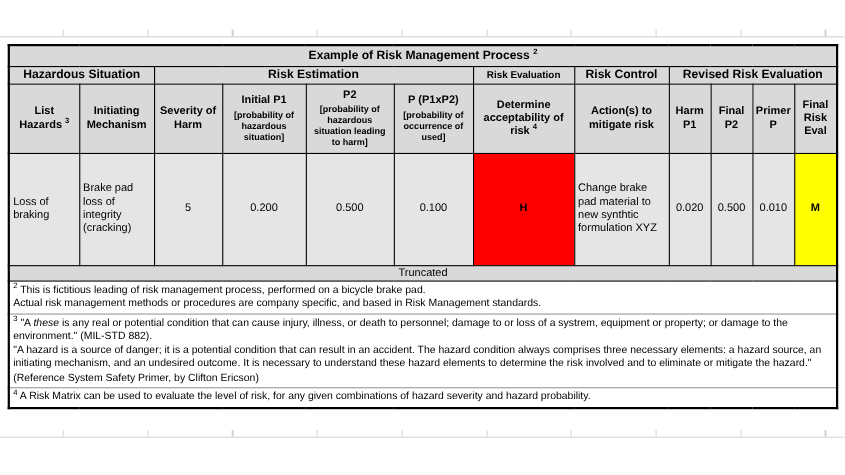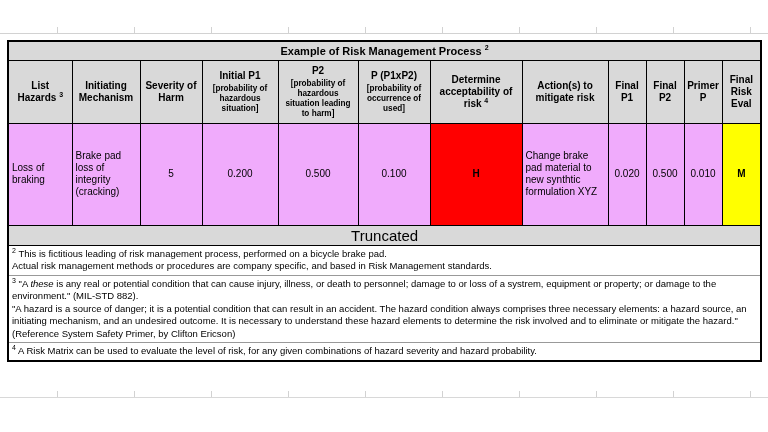--- a/index.html
+++ b/index.html
@@ -61,34 +61,34 @@
     background: #d9d9d9;
     text-align: center;
     font-weight: bold;
     font-size: 10px;
     height: 63px;
     vertical-align: middle;
     line-height: 12px;
   }
   .h-sub { font-size: 8.2px; font-weight: bold; line-height: 10px; margin-top: 2px; }
   .data-row td {
-    background: #f0abfc;
+    background: #e5e5e5;
     text-align: center;
     font-size: 10px;
     height: 102px;
     vertical-align: middle;
     line-height: 12px;
   }
   .data-row td.left { text-align: left; padding-left: 3px; }
   .data-row td.cell-high { background: #ff0000; font-weight: bold; }
   .data-row td.cell-med  { background: #ffff00; font-weight: bold; }
   .truncated-row td {
     background: #d9d9d9;
     text-align: center;
-    font-size: 15px;
+    font-size: 10px;
     height: 13px;
     vertical-align: middle;
   }
   .fn-row td {
     border: 1px solid #999;
     background: #fff;
     font-size: 9.5px;
     line-height: 12.5px;
     padding: 2px 3px;
     vertical-align: top;
@@ -122,20 +122,27 @@
     </colgroup>
 
     <tbody>
         <tr class="title-row">
       <td colspan="12">
         <span>Example of Risk Management Process</span>
         <sup>2</sup>
       </td>
     </tr>
 
+    <tr class="group-row">
+      <td colspan="2">Hazardous Situation</td>
+      <td colspan="4">Risk Estimation</td>
+      <td class="small-label">Risk Evaluation</td>
+      <td>Risk Control</td>
+      <td colspan="4">Revised Risk Evaluation</td>
+    </tr>
 
     <tr class="header-row">
       <td>
         <span>List Hazards</span>
         <sup>3</sup>
       </td>
       <td>Initiating Mechanism</td>
       <td>Severity of Harm</td>
       <td>
         <div>Initial P1</div>
@@ -147,21 +154,21 @@
       </td>
       <td>
         <div>P (P1xP2)</div>
         <div class="h-sub">[probability of occurrence of used]</div>
       </td>
       <td>
         <span>Determine acceptability of risk</span>
         <sup>4</sup>
       </td>
       <td>Action(s) to mitigate risk</td>
-      <td>Final P1</td>
+      <td>Harm P1</td>
       <td>Final P2</td>
       <td>Primer P</td>
       <td>Final Risk Eval</td>
     </tr>
 
     <tr class="data-row">
       <td class="left">Loss of braking</td>
       <td class="left">Brake pad loss of integrity (cracking)</td>
       <td>5</td>
       <td>0.200</td>

